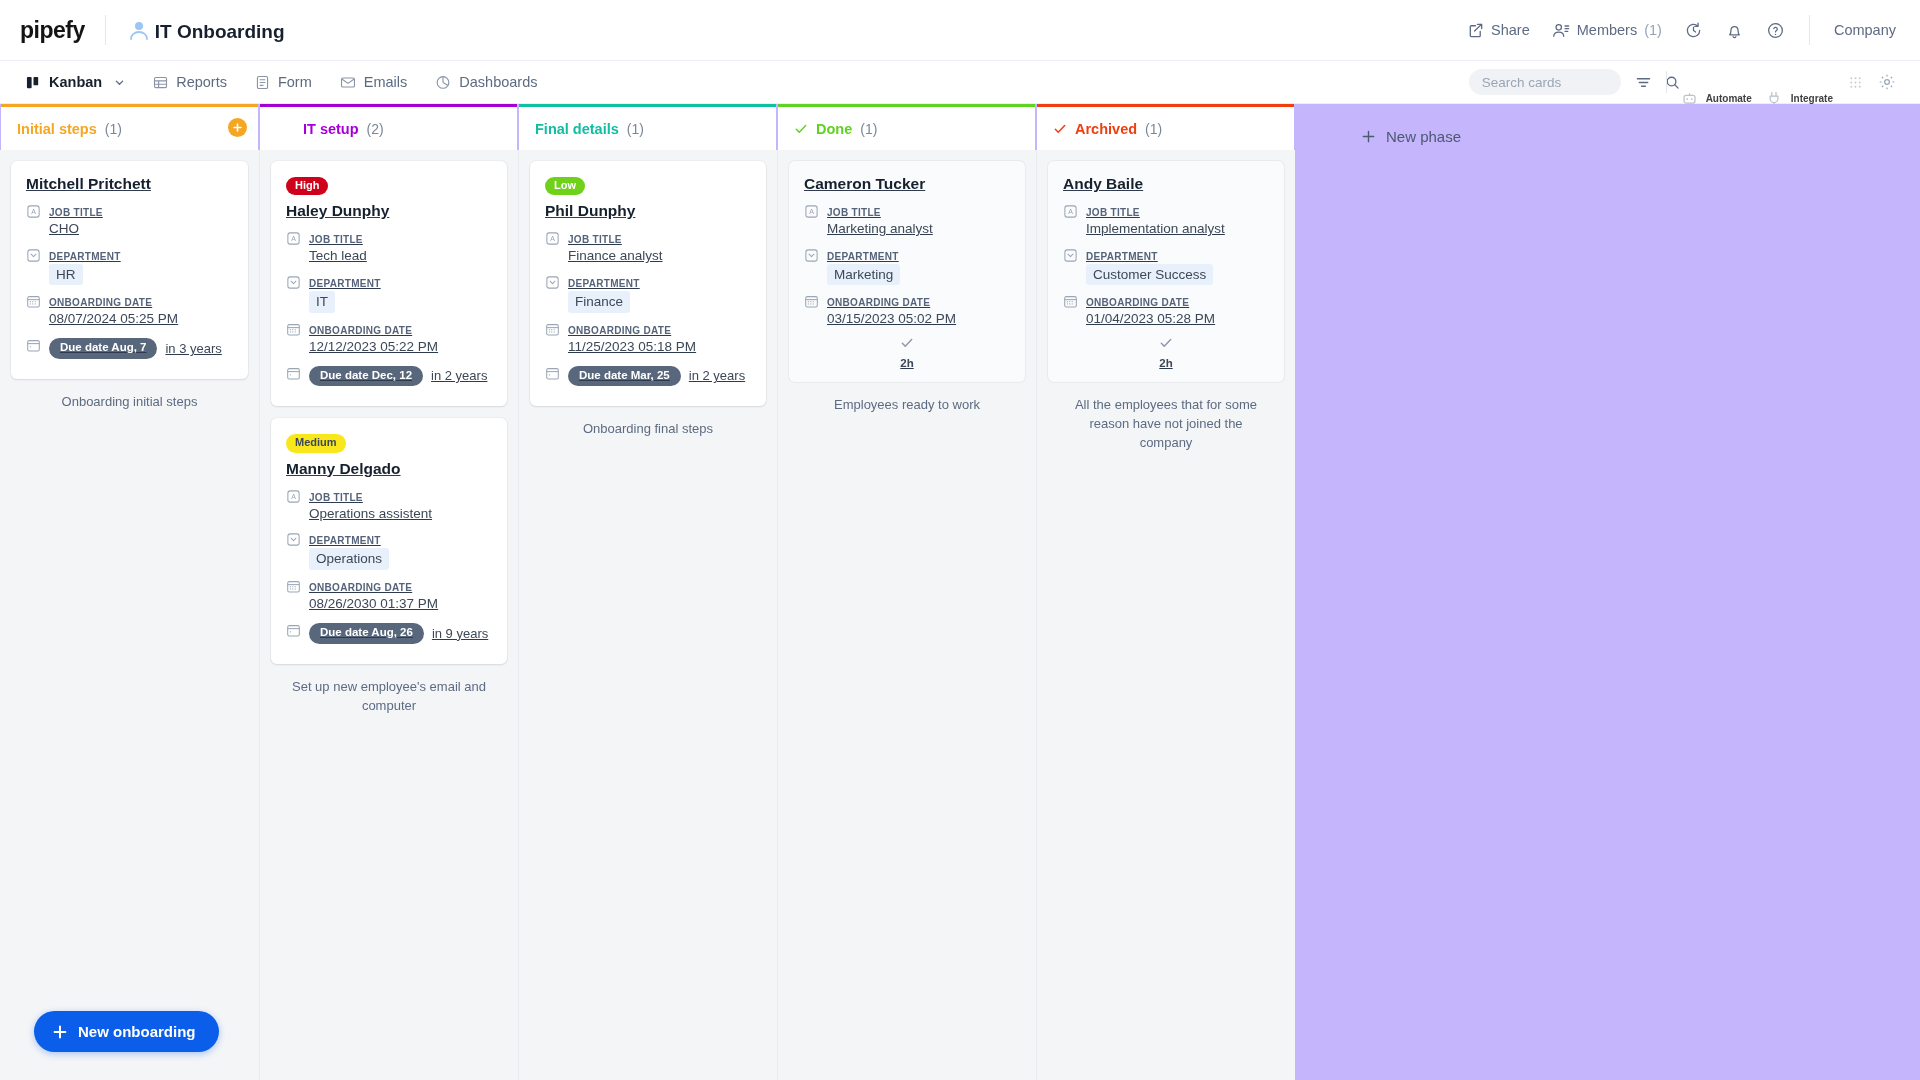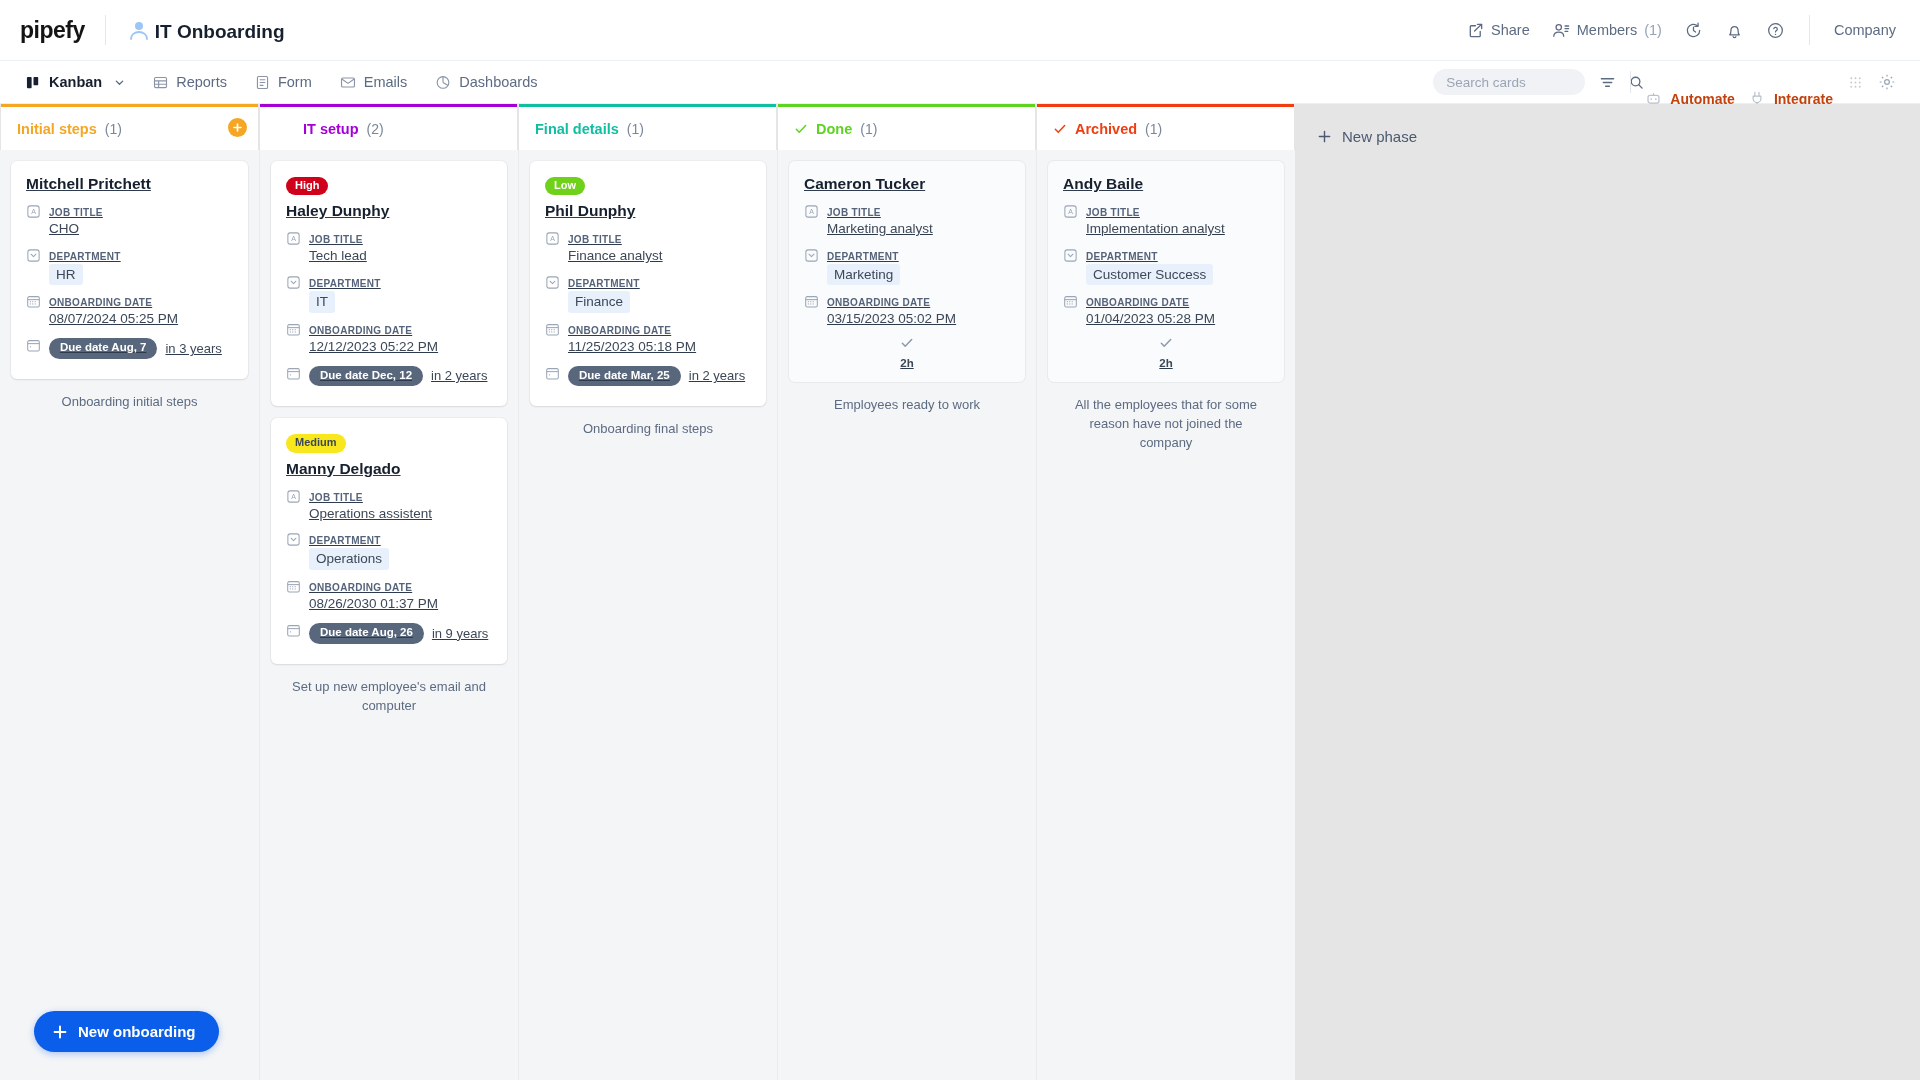--- a/index.html
+++ b/index.html
@@ -66,29 +66,30 @@
   }
   .search-box input {
     border: 0; outline: 0; background: transparent; flex: 1;
     font-family: "Liberation Sans", sans-serif; font-size: 13.5px; color: #5d6b82;
   }
   .search-box input::placeholder { color: #9aa5b5; }
   .filter-btn { cursor: pointer; display: flex; align-items: center; }
   .divider-v2 { width: 1px; height: 22px; background: #e4e8ee; }
   .tr-item {
     display: flex; align-items: center; gap: 8px;
-    font-size: 14px; font-weight: 700; color: #c2410c; cursor: pointer; margin-top: 33px;
+    font-size: 10px; font-weight: 700; color: #404040; cursor: pointer; margin-top: 33px;
   }
 
   
   .board {
     display: flex; align-items: flex-start;
     height: calc(1080px - 104px);
-    background: #e5e5e5;
+    background: #c4b5fd;
     position: relative;
+    gap: 44px;
   }
   .column { width: 259px; flex: 0 0 259px; height: 100%; position: relative; }
   .col-header {
     height: 46px; margin: 0 1px;
     background: #fff;
     border-top: 3px solid #ccc;
     display: flex; align-items: center; gap: 8px;
     padding: 0 16px;
     position: relative;
   }

